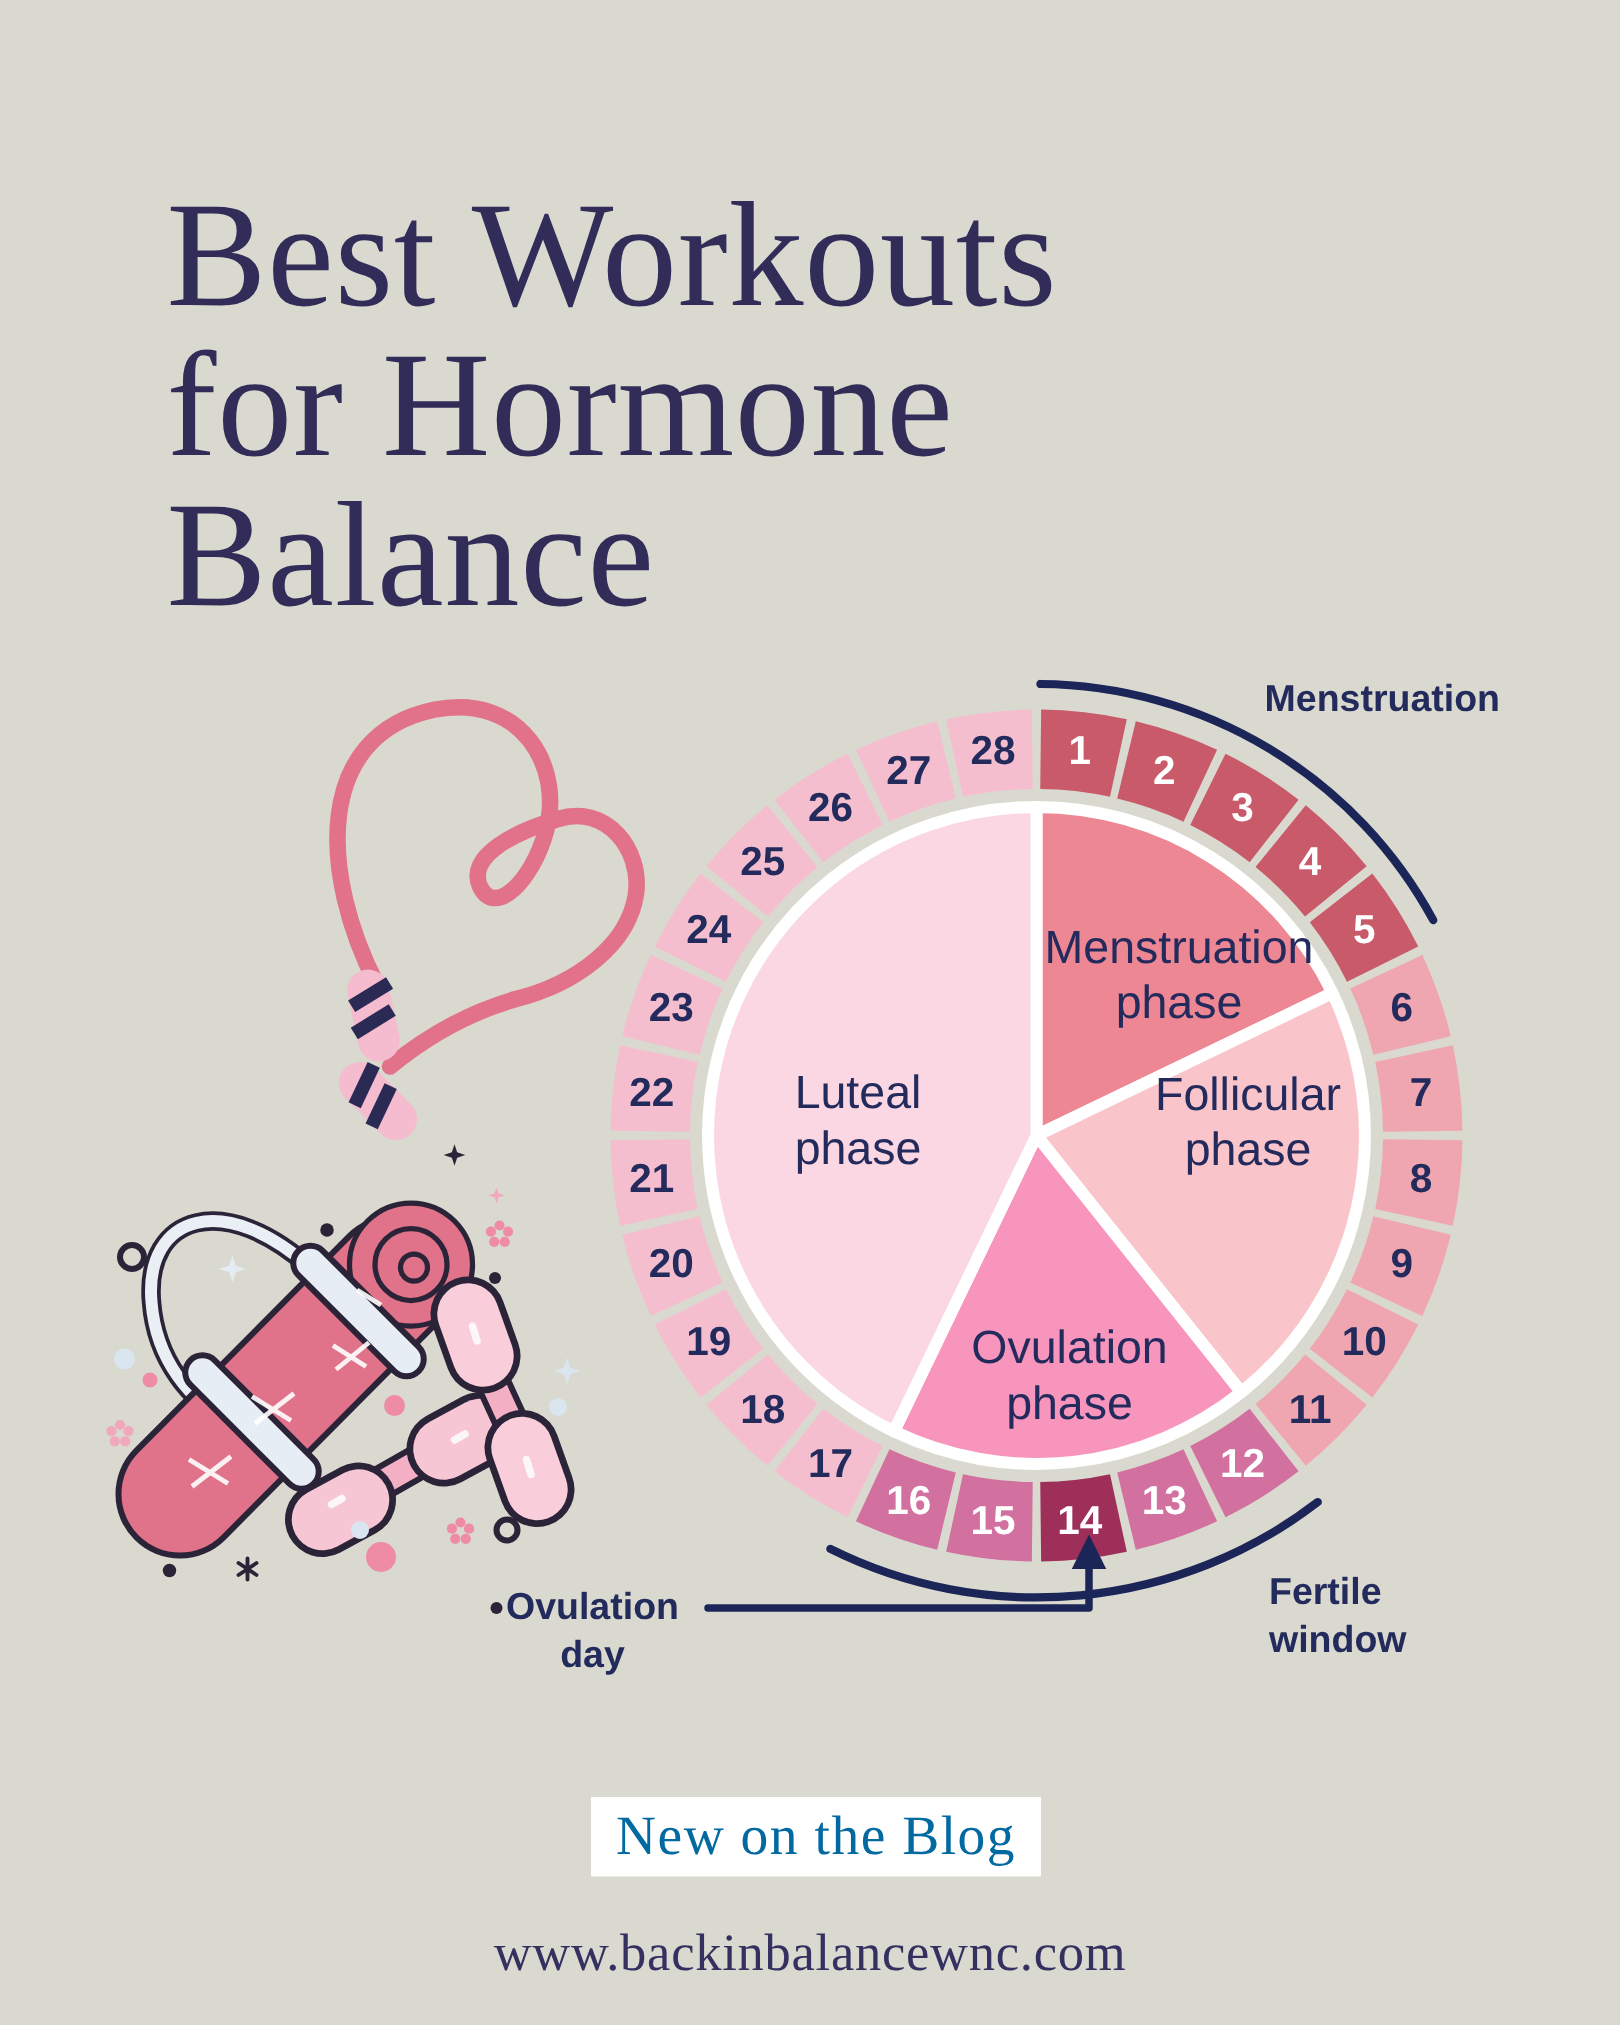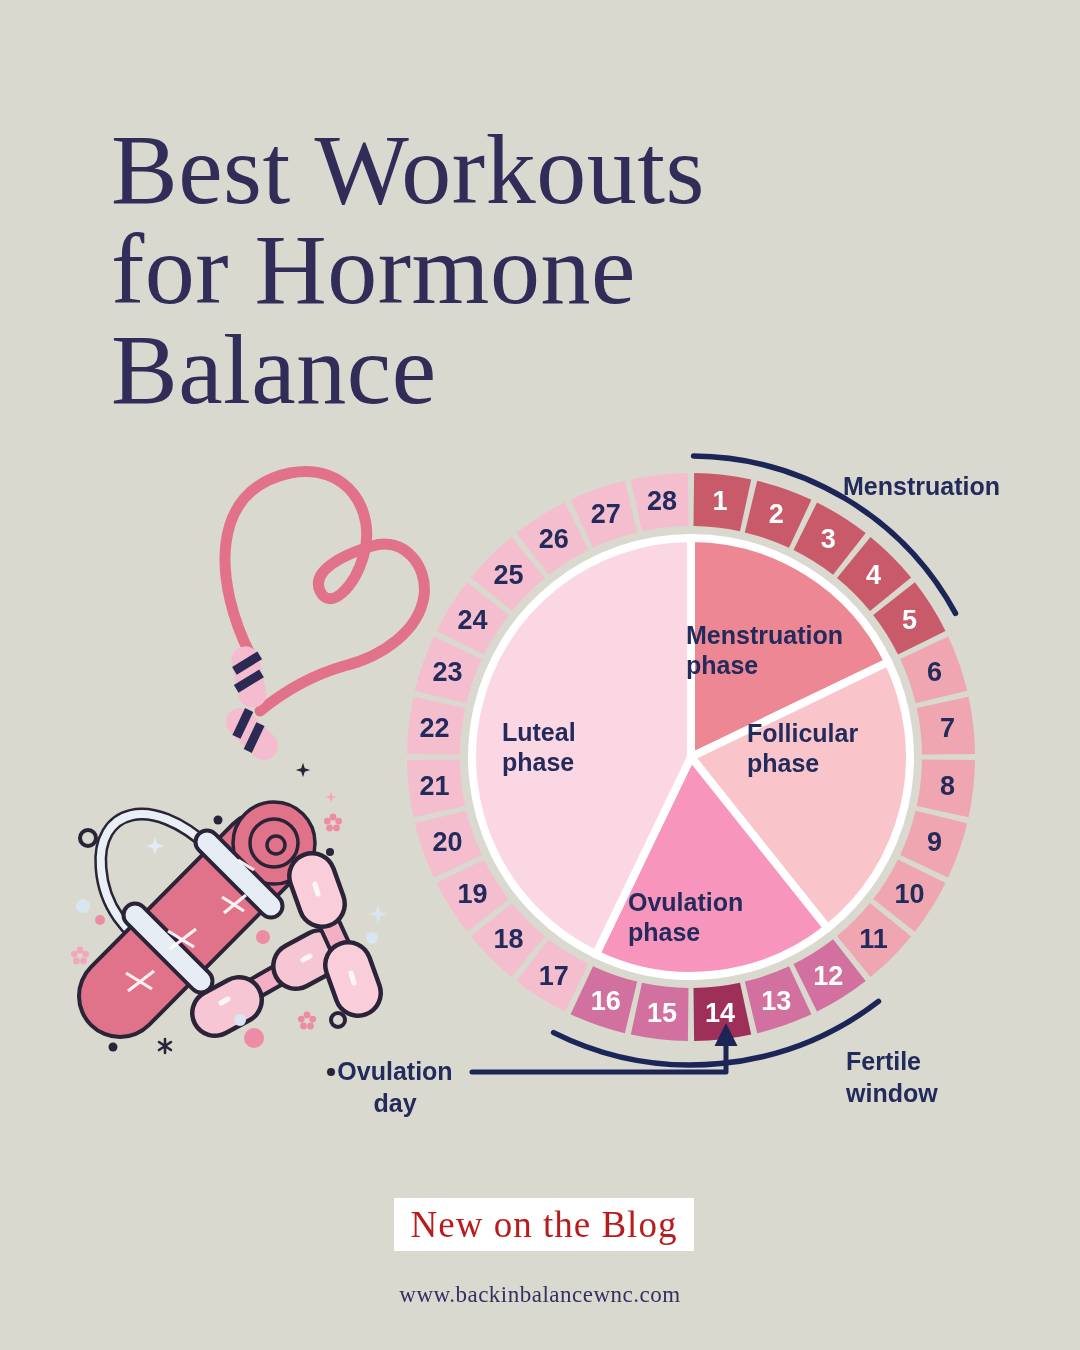--- a/index.html
+++ b/index.html
@@ -13,40 +13,40 @@
 
   .title{
     position:absolute;left:111px;top:96px;
     font-family:"Liberation Serif","DejaVu Serif",serif;
     font-weight:400;font-size:100px;line-height:100px;
     color:#322D58;letter-spacing:0.5px;white-space:nowrap;margin-top:24px;
   }
 
   .phase-label{
     position:absolute;transform:translate(-50%,-50%);
-    font-weight:700;font-size:25px;line-height:1.2;
+    text-align:center;font-weight:400;font-size:31px;line-height:1.2;
     color:#232A5C;
   }
   .annot{
     position:absolute;font-weight:700;font-size:25px;line-height:1.26;
     color:#232A5C;
   }
 
   .badge{
     position:absolute;left:394px;top:1198px;width:300px;height:53px;
     background:#FFFFFF;display:flex;align-items:center;justify-content:center;
   }
   .badge span{
     font-family:"Liberation Serif","DejaVu Serif",serif;
     font-size:37px;color:#F0A0BE;letter-spacing:1px;white-space:nowrap;
   }
   .website{
     position:absolute;left:0;top:1282px;width:1080px;text-align:center;
     font-family:"Liberation Serif","DejaVu Serif",serif;
-    font-size:23px;color:#343060;letter-spacing:0.5px;
+    font-size:35px;color:#343060;letter-spacing:0.5px;
   }
 </style>
 </head>
 <body style="background: rgb(217, 217, 207);">
 
 <div class="page">
 
   <svg id="scene-svg" viewBox="0 0 1080 1350">
     <defs>
       <g id="flower">
@@ -216,22 +216,22 @@
     <div>Best Workouts</div>
     <div>for Hormone</div>
     <div>Balance</div>
   </div>
 
   <div class="phase-label" style="left: 786px; top: 650px; width: 200px; color: rgb(35, 42, 92);">Menstruation phase</div>
   <div class="phase-label" style="left: 832px; top: 748px; width: 170px; color: rgb(35, 42, 92);">Follicular phase</div>
   <div class="phase-label" style="left: 713px; top: 917px; width: 170px; color: rgb(35, 42, 92);">Ovulation phase</div>
   <div class="phase-label" style="left: 572px; top: 747px; width: 140px; color: rgb(35, 42, 92);">Luteal phase</div>
 
-  <div class="annot" style="left: 760px; top: 451px; width: 240px; text-align: right; color: rgb(35, 42, 92); margin-top: 20px;">Menstruation</div>
+  <div class="annot" style="left: 760px; top: 451px; width: 240px; text-align: right; color: rgb(35, 42, 92);">Menstruation</div>
   <div class="annot" style="left: 846px; top: 1006px; width: 136px; text-align: left; color: rgb(35, 42, 92); margin-top: 40px;">Fertile window</div>
   <div class="annot" style="left: 322px; top: 1056px; width: 146px; text-align: center; color: rgb(35, 42, 92);">Ovulation day</div>
 
   <div class="badge" style="background: rgb(255, 255, 255);">
-    <span style="color: #b91c1c;">New on the Blog</span>
+    <span style="color: #0369a1;">New on the Blog</span>
   </div>
   <div class="website" style="color: rgb(52, 48, 96);">www.backinbalancewnc.com</div>
 
 </div>
 
 </body></html>

